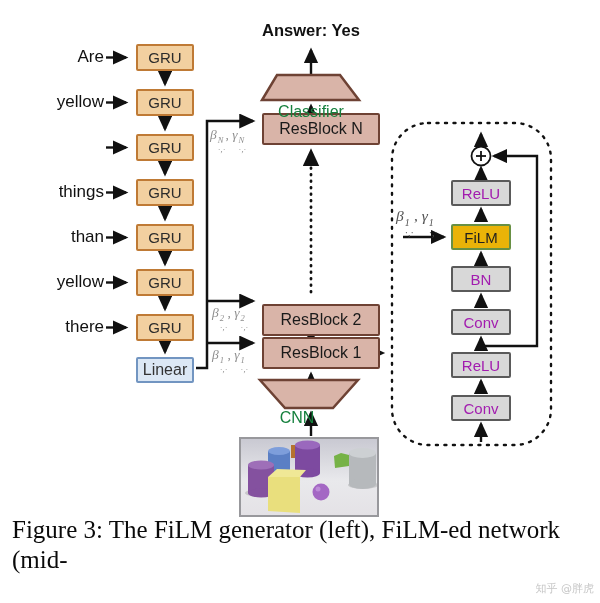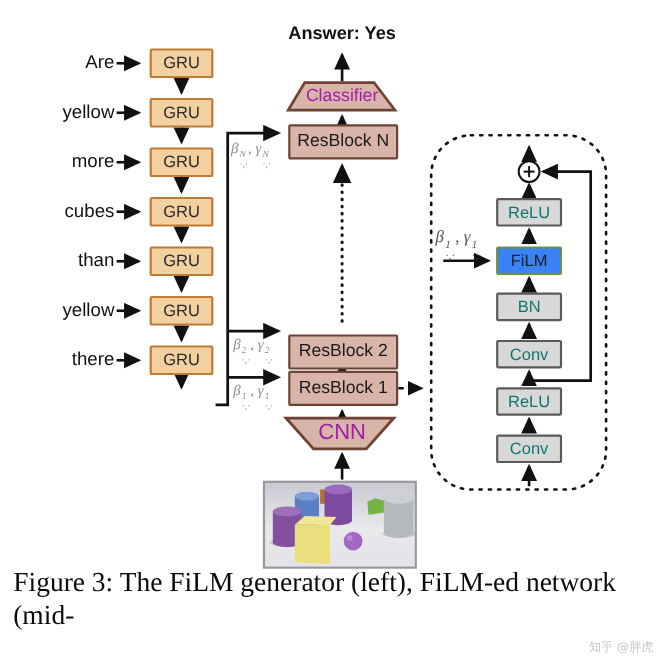--- a/index.html
+++ b/index.html
@@ -3,25 +3,25 @@
 <meta charset="utf-8">
 <style>
   html,body{margin:0;padding:0;background:#ffffff;}
   #page{position:relative;width:600px;height:603px;background:#ffffff;overflow:hidden;
         font-family:"Liberation Sans","DejaVu Sans",sans-serif;}
   #connectors{position:absolute;left:0;top:0;z-index:1;}
   .node{position:absolute;z-index:2;display:flex;align-items:center;justify-content:center;
         box-sizing:border-box;font-size:15px;color:#2b2b2b;}
   .gru{width:58px;height:27px;left:136px;background:#f2d0a0;border:2.5px solid #bf7a35;border-radius:2px;}
   .linear{width:58px;height:26px;left:136px;top:357px;background:#dce8f5;border:2.5px solid #7295c1;border-radius:2px;font-size:16px;color:#333;}
-  .resblock{width:100px;height:32px;left:262px;background:#d9b4a8;border:2.5px solid #6e4234;border-radius:2px;font-size:16px;color:#1a1a1a;}
+  .resblock{width:118px;height:32px;left:262px;background:#d9b4a8;border:2.5px solid #6e4234;border-radius:2px;font-size:16px;color:#1a1a1a;}
   .trap-label{position:absolute;z-index:3;display:flex;align-items:center;justify-content:center;
-        font-size:16px;color:#a21caf;}
-  .graybox{width:60px;height:26px;left:451px;background:#d8d8d8;border:2px solid #5a5a5a;border-radius:2px;font-size:15px;color:#0f766e;}
-  .filmbox{width:60px;height:26px;left:451px;top:224px;background:#3b82f6;border:2px solid #689044;border-radius:2px;font-size:15px;color:#1f1f1f;}
+        font-size:16px;color:#15803d;margin-top:24px;}
+  .graybox{width:60px;height:26px;left:451px;background:#d8d8d8;border:2px solid #5a5a5a;border-radius:2px;font-size:15px;color:#a21caf;}
+  .filmbox{width:60px;height:26px;left:451px;top:224px;background:#eab308;border:2px solid #689044;border-radius:2px;font-size:15px;color:#1f1f1f;}
   .word{position:absolute;left:18px;width:86px;text-align:right;z-index:2;
         font-weight:normal;font-size:17px;color:#111;}
   .answer{position:absolute;left:236px;top:21px;width:150px;text-align:center;z-index:2;
         font-weight:bold;font-size:16.5px;color:#111;}
   .gk{position:absolute;z-index:3;font-family:"Liberation Serif","DejaVu Serif",serif;
       font-style:italic;color:#8f8f8f;font-size:13.5px;white-space:nowrap;}
   .gk .ss{display:inline-flex;flex-direction:column;align-items:flex-start;vertical-align:-0.5em;
       font-size:8.5px;line-height:1;font-style:normal;margin-left:1px;}
   .gk .ss .sp{font-style:italic;}
   .gk .cm{font-style:normal;}
@@ -102,40 +102,40 @@
 
     <g>
       <circle cx="481" cy="156" r="9.5" fill="#ffffff" stroke="#111" stroke-width="1.8"></circle>
       <line x1="481" y1="151" x2="481" y2="161" stroke="#111" stroke-width="1.8"></line>
       <line x1="476" y1="156" x2="486" y2="156" stroke="#111" stroke-width="1.8"></line>
     </g>
   </svg>
 
   <div class="word" style="top:47px">Are</div>
   <div class="word" style="top:92px">yellow</div>
-  <div class="word" style="top:137px">more</div>
-  <div class="word" style="top:182px">cubes</div>
+  <div class="word" style="top:182px">things</div>
   <div class="word" style="top:227px">than</div>
   <div class="word" style="top:272px">yellow</div>
   <div class="word" style="top:317px">there</div>
 
   <div class="node gru" style="top:44px">GRU</div>
   <div class="node gru" style="top:89px">GRU</div>
   <div class="node gru" style="top:134px">GRU</div>
   <div class="node gru" style="top:179px">GRU</div>
   <div class="node gru" style="top:224px">GRU</div>
   <div class="node gru" style="top:269px">GRU</div>
   <div class="node gru" style="top:314px">GRU</div>
+  <div class="node linear">Linear</div>
 
   <div class="answer">Answer: Yes</div>
   <div class="trap-label" style="left:262px;top:76px;width:98px;height:23px;">Classifier</div>
   <div class="node resblock" style="top:113px">ResBlock N</div>
   <div class="node resblock" style="top:304px">ResBlock 2</div>
   <div class="node resblock" style="top:337px">ResBlock 1</div>
-  <div class="trap-label" style="left:262px;top:381px;width:98px;height:25px;font-size:20px;">CNN</div>
+  <div class="trap-label" style="left:248px;top:381px;width:98px;height:25px;font-size:16px;">CNN</div>
 
   <div class="gk" style="left:210px;top:127px;"><i>β</i><span class="ss">
         <span class="sp">N</span>
         <span class="sb">·,·</span>
       </span><span class="cm">, </span><i>γ</i><span class="ss">
         <span class="sp">N</span>
         <span class="sb">·,·</span>
       </span></div>
   <div class="gk" style="left:212px;top:305px;"><i>β</i><span class="ss">
         <span class="sp">2</span>

